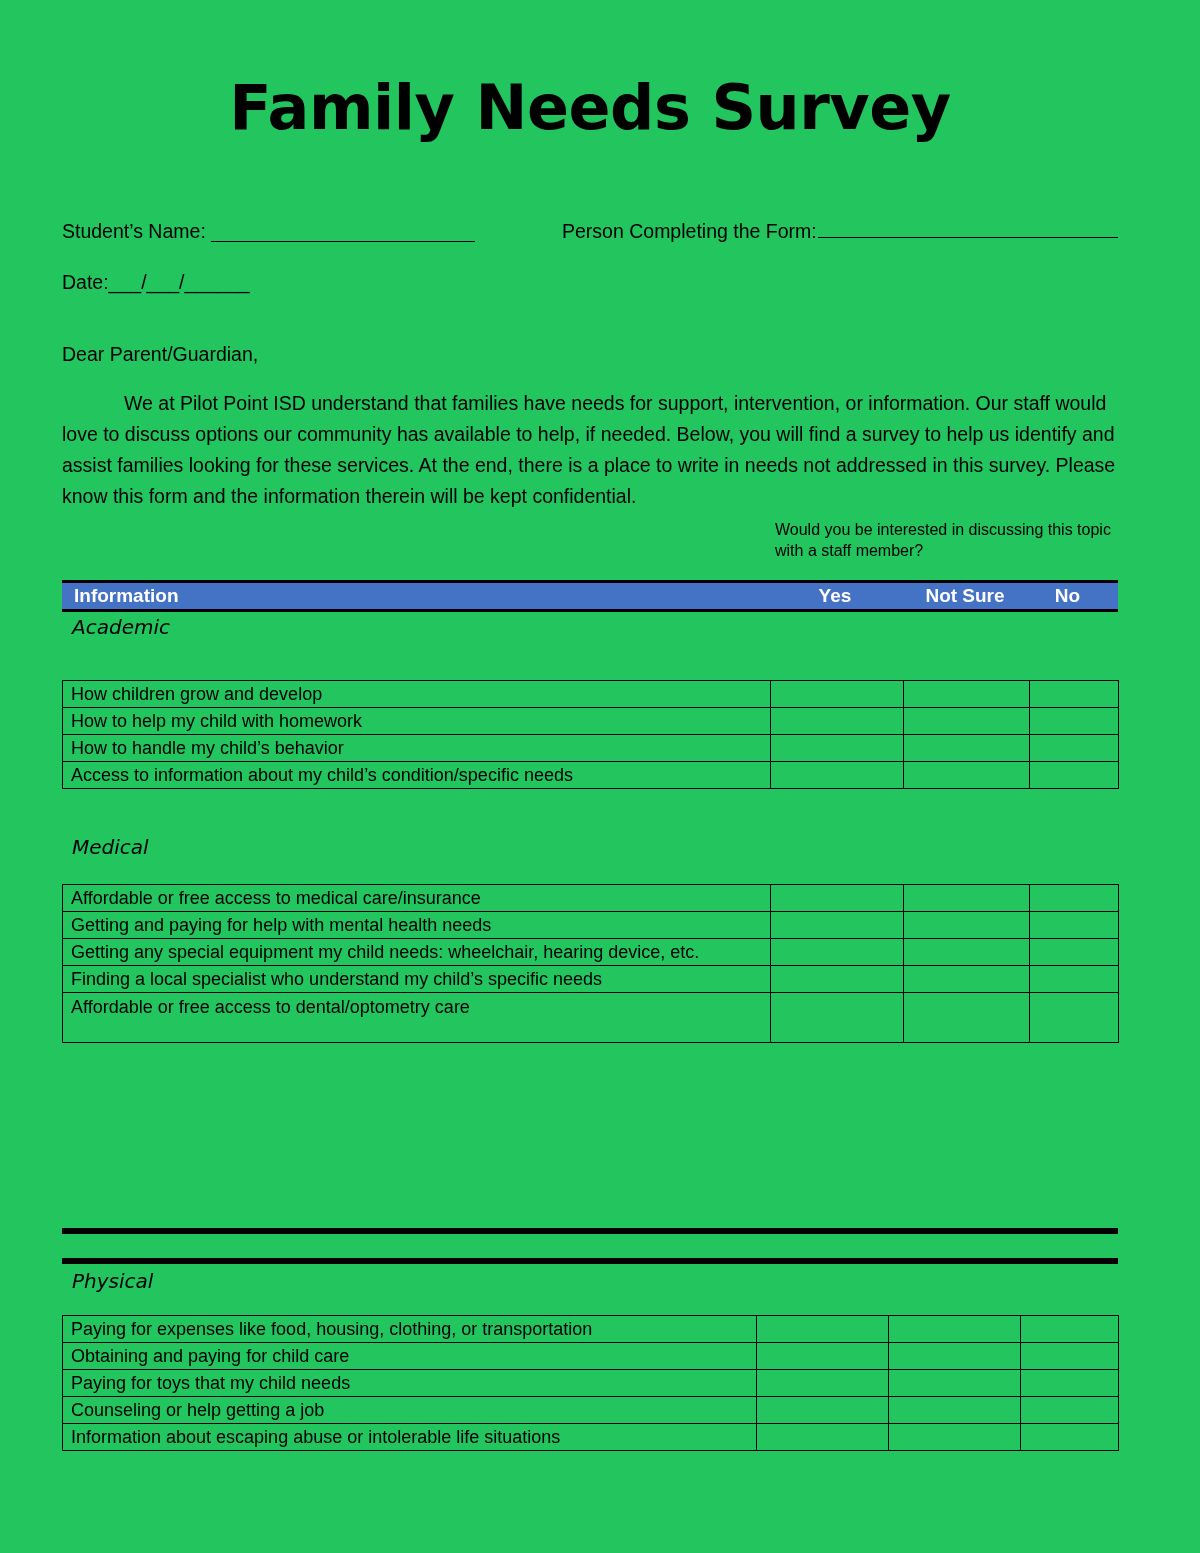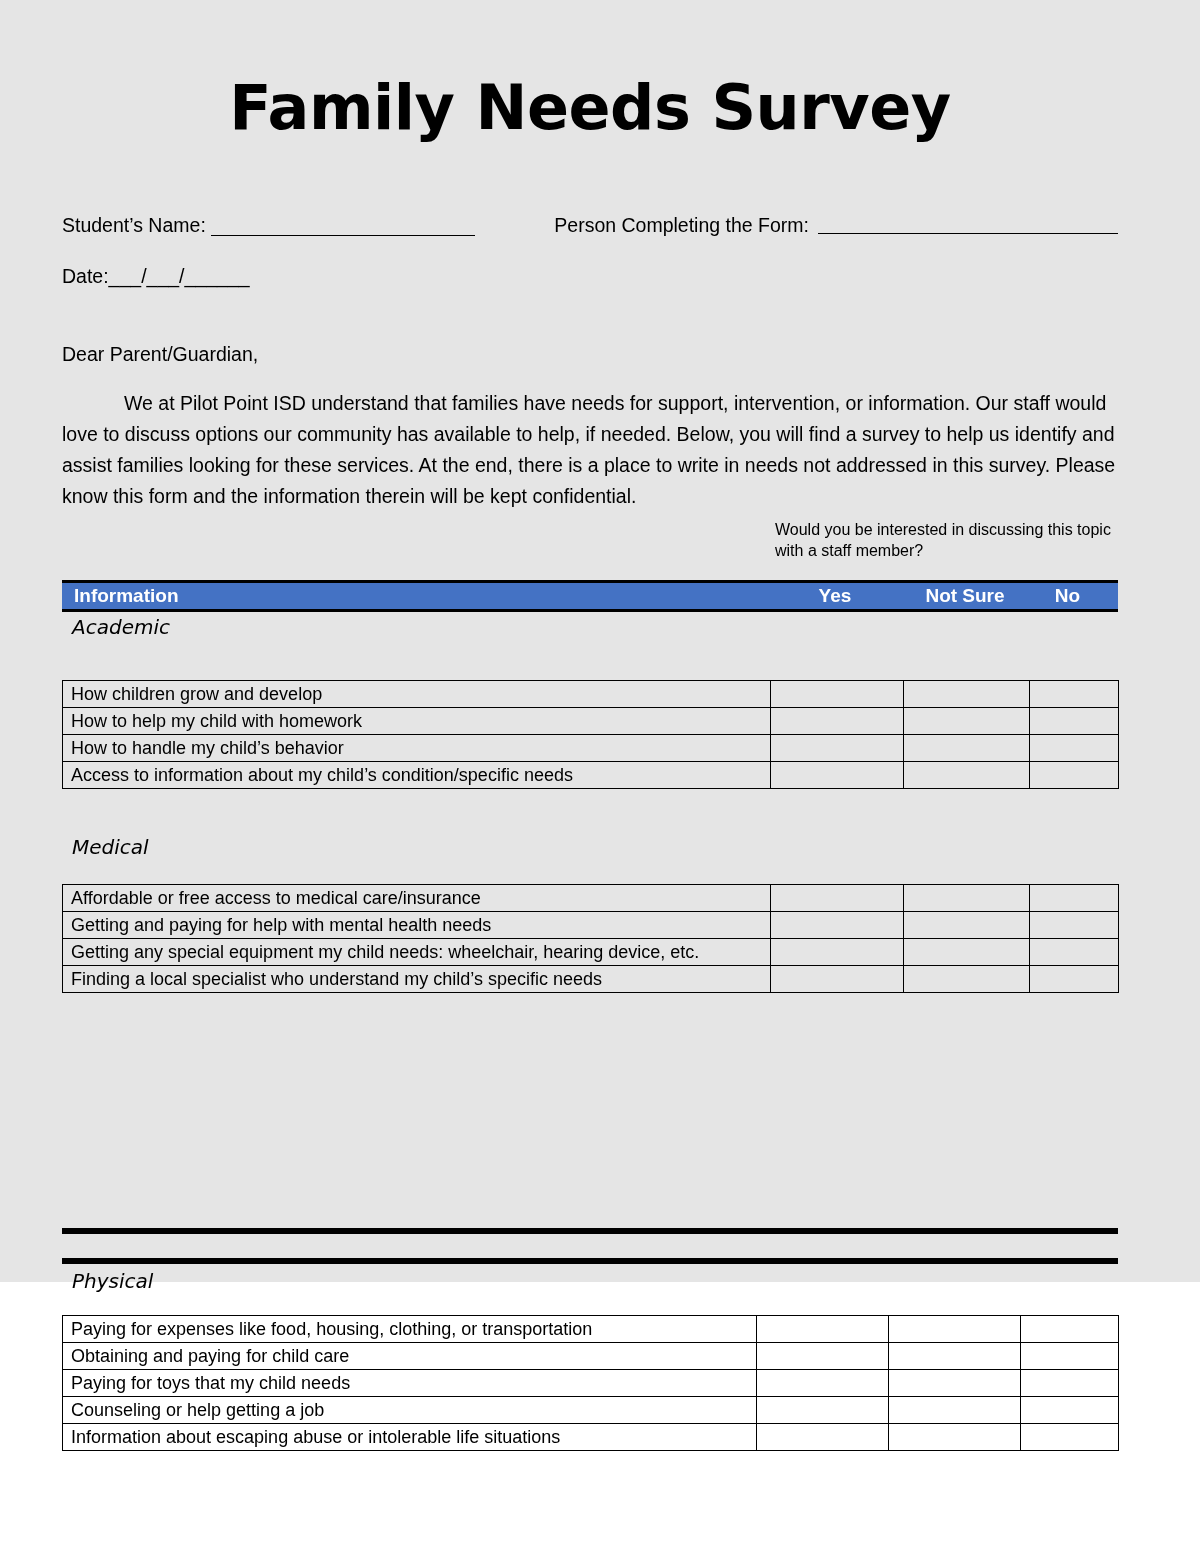--- a/index.html
+++ b/index.html
@@ -15,22 +15,22 @@
     font-family: "Liberation Sans", sans-serif;
     color: #000000;
     overflow: hidden;
   }
 
   .page {
     position: absolute;
     left: 0;
     top: 0;
     width: 1200px;
-    height: 1282px;
-    background: #e5e5e5;
+    height: 1553px;
+    background: #22c55e;
   }
 
   
   .doc-title {
     position: absolute;
     left: 62px;
     top: 72px;
     width: 1056px;
     text-align: center;
     font-family: "DejaVu Sans", sans-serif;
@@ -46,31 +46,31 @@
     position: absolute;
     left: 62px;
     top: 208px;
     width: 1056px;
   }
   .id-row {
     display: flex;
     align-items: flex-end;
     height: 28px;
     margin-bottom: 23px;
+    margin-top: 6px;
   }
   .id-col-left {
     width: 500px;
     display: flex;
     align-items: flex-end;
   }
   .id-col-right {
     flex: 1;
     display: flex;
-    align-items: center;
-    gap: 8px;
+    align-items: flex-start;
   }
   .fld-label {
     font-size: 19.5px;
     line-height: 22px;
     white-space: nowrap;
   }
   .fld-rule {
     display: inline-block;
     border-bottom: 1.6px solid #000;
     height: 17px;
@@ -312,20 +312,26 @@
         <td class="mark"></td>
         <td class="mark"></td>
         <td class="mark"></td>
       </tr>
       <tr>
         <td>Finding a local specialist who understand my child’s specific needs</td>
         <td class="mark"></td>
         <td class="mark"></td>
         <td class="mark"></td>
       </tr>
+      <tr class="row-tall">
+        <td>Affordable or free access to dental/optometry care</td>
+        <td class="mark"></td>
+        <td class="mark"></td>
+        <td class="mark"></td>
+      </tr>
     </tbody>
   </table>
 
   <div class="pb-rule pb-rule-1"></div>
   <div class="pb-rule pb-rule-2"></div>
 
   <div class="sec-label sec-physical">Physical</div>
 
   <table class="survey-table tbl-physical">
     <colgroup>

